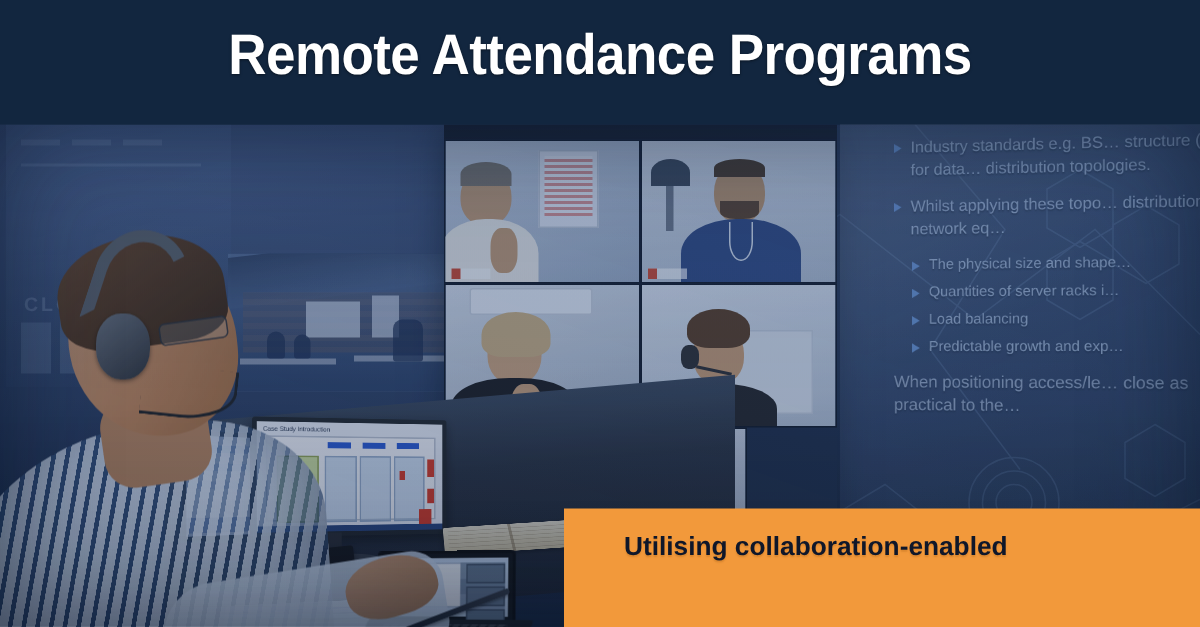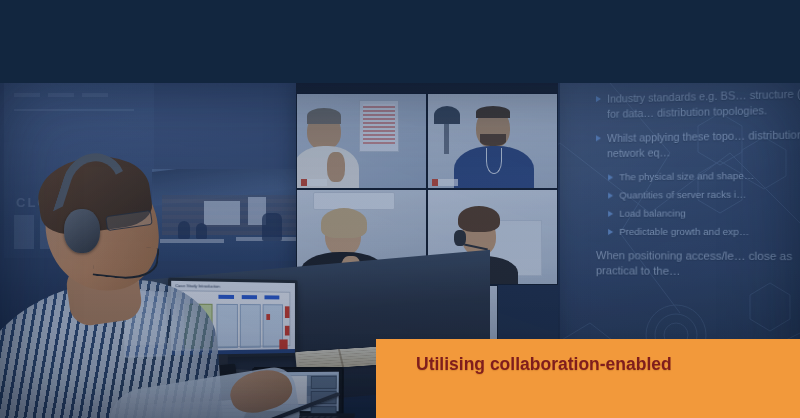--- a/index.html
+++ b/index.html
@@ -280,30 +280,33 @@
     box-shadow:inset 0 0 70px rgba(8,18,36,.55);
   }
 
   
   .caption{
     position:absolute;left:376px;top:339px;width:424px;height:79px;
     background:#F2993B;z-index:70;
   }
   .caption-text{
     position:absolute;left:40px;top:13px;right:14px;
-    color:#7f1d1d;font-weight:bold;font-size:17.5px;line-height:25px;
+    color:#0f172a;font-weight:bold;font-size:17.5px;line-height:25px;
     font-family:"Liberation Sans",sans-serif;
     text-shadow:0 1px 1px rgba(150,85,10,.25);
   }
 </style>
 </head>
 <body>
 
 <div class="stage">
 
+  <div class="header">
+    <div class="header-title">Remote Attendance Programs</div>
+  </div>
 
   <div class="photo">
     <div class="wall"></div>
     <div class="tech-texture"></div>
 
     <svg class="hexgrid" viewBox="0 0 330 335" preserveAspectRatio="none">
       <g fill="none" stroke="#9ec6f0" stroke-width="1" opacity="0.5">
         <polygon points="250,30 272,43 272,69 250,82 228,69 228,43"></polygon>
         <polygon points="294,54 316,67 316,93 294,106 272,93 272,67"></polygon>
         <polygon points="250,78 272,91 272,117 250,130 228,117 228,91"></polygon>

